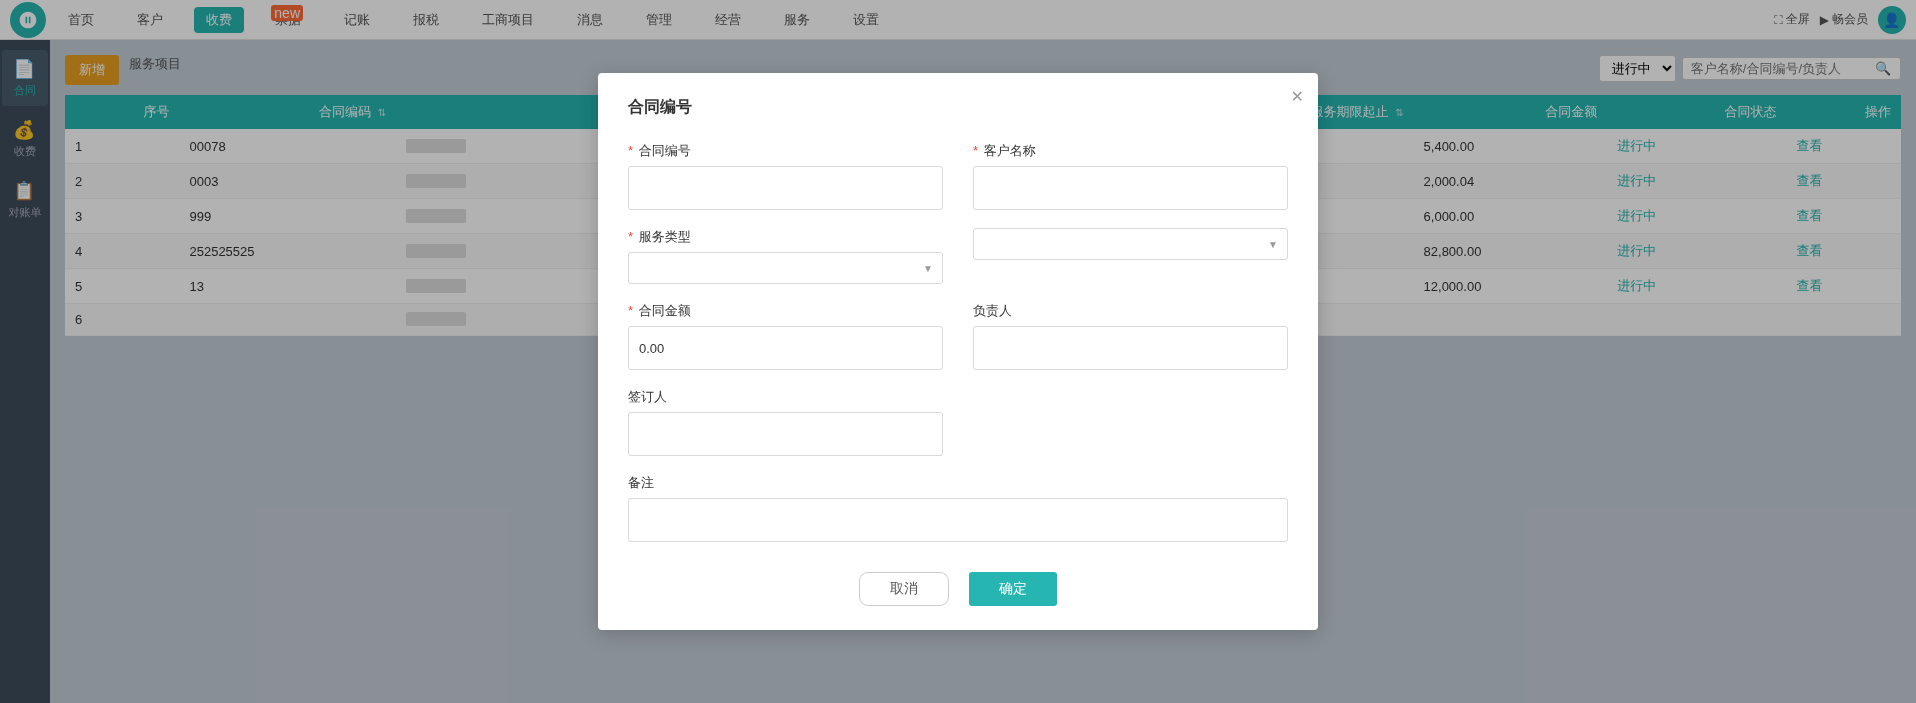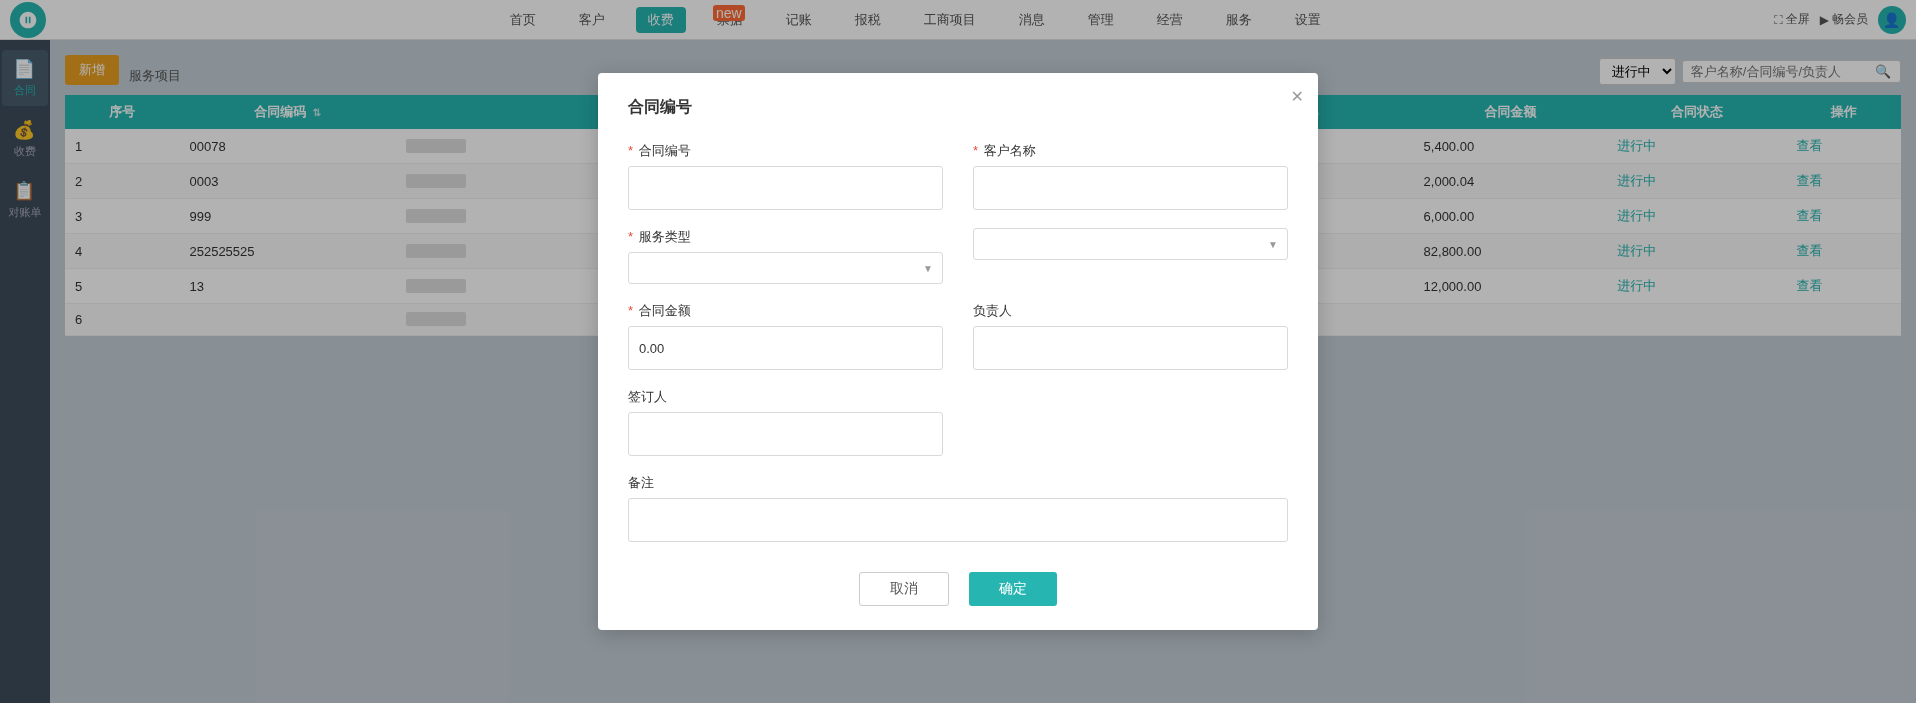--- a/index.html
+++ b/index.html
@@ -17,21 +17,21 @@
     }
     .top-nav .logo {
       width: 36px; height: 36px;
       background: #26b5b0;
       border-radius: 50%;
       display: flex; align-items: center; justify-content: center;
       margin-right: 10px;
       flex-shrink: 0;
     }
     .top-nav .logo svg { width: 20px; height: 20px; fill: white; }
-    .nav-items { display: flex; align-items: center; gap: 19px; flex: 1; justify-content: center; }
+    .nav-items { display: flex; align-items: center; gap: 19px; flex: 1; }
     .nav-item {
       padding: 4px 12px;
       cursor: pointer;
       color: #555;
       border-radius: 3px;
       font-size: 13px;
       white-space: nowrap;
       position: relative;
     }
     .nav-item.active { background: #26b5b0; color: #fff; border-radius: 4px; }
@@ -78,21 +78,21 @@
     
     .main-content {
       position: fixed; top: 40px; left: 50px; right: 0; bottom: 0;
       background: #c5cfd6;
       padding: 15px;
       overflow: auto;
     }
 
     
     .table-toolbar {
-      display: flex; align-items: flex-end; gap: 10px; margin-bottom: 10px;
+      display: flex; align-items: flex-start; gap: 10px; margin-bottom: 10px;
     }
     .btn-add {
       background: #e8a020; color: #fff; border: none;
       padding: 6px 14px; border-radius: 3px; cursor: pointer; font-size: 13px;
     }
     .toolbar-label { color: #555; font-size: 13px; }
     .toolbar-right { margin-left: auto; display: flex; align-items: center; gap: 6px; }
     .status-select {
       border: 1px solid #ccc; background: #fff; padding: 4px 8px;
       border-radius: 3px; font-size: 13px; cursor: pointer;
@@ -101,21 +101,21 @@
       display: flex; align-items: center;
       border: 1px solid #ccc; background: #fff; border-radius: 3px;
       padding: 3px 8px; gap: 5px;
     }
     .search-box input { border: none; outline: none; font-size: 13px; width: 180px; }
 
     
     .data-table { width: 100%; border-collapse: collapse; background: #fff; }
     .data-table thead tr { background: #26b5b0; color: #fff; }
     .data-table th {
-      padding: 8px 10px; text-align: center; font-weight: bold;
+      padding: 8px 10px; text-align: right; font-weight: normal;
       font-size: 13px; border: none; white-space: nowrap;
     }
     .data-table th .sort-icon { font-size: 10px; margin-left: 3px; color: rgba(255,255,255,0.7); }
     .data-table td { padding: 8px 10px; border-bottom: 1px solid #f0f0f0; font-size: 13px; color: #333; }
     .data-table tbody tr:nth-child(even) { background: #f9f9f9; }
     .status-badge { color: #26b5b0; }
     .action-link { color: #26b5b0; cursor: pointer; }
     .blurred { color: #ccc; background: #ddd; border-radius: 2px; display: inline-block; min-width: 60px; height: 14px; }
 
     
@@ -152,21 +152,21 @@
     .form-select-wrapper .select-arrow {
       position: absolute; right: 10px; top: 50%; transform: translateY(-50%);
       color: #999; font-size: 10px; pointer-events: none;
     }
     .form-field-full { grid-column: 1 / -1; }
     .modal-footer {
       display: flex; justify-content: center; gap: 20px; margin-top: 30px;
     }
     .btn-cancel {
       border: 1px solid #ccc; background: #fff; color: #555;
-      padding: 7px 30px; border-radius: 3px; cursor: pointer; font-size: 14px;
+      padding: 7px 30px; border-radius: 9px; cursor: pointer; font-size: 14px;
     }
     .btn-confirm {
       border: none; background: #26b5b0; color: #fff;
       padding: 7px 30px; border-radius: 3px; cursor: pointer; font-size: 14px;
     }
     .date-wrapper { position: relative; }
     .date-wrapper input { width: 100%; }
     .date-wrapper .cal-icon { position: absolute; right: 8px; top: 50%; transform: translateY(-50%); color: #bbb; font-size: 14px; pointer-events: none; }
   </style>
 </head>

